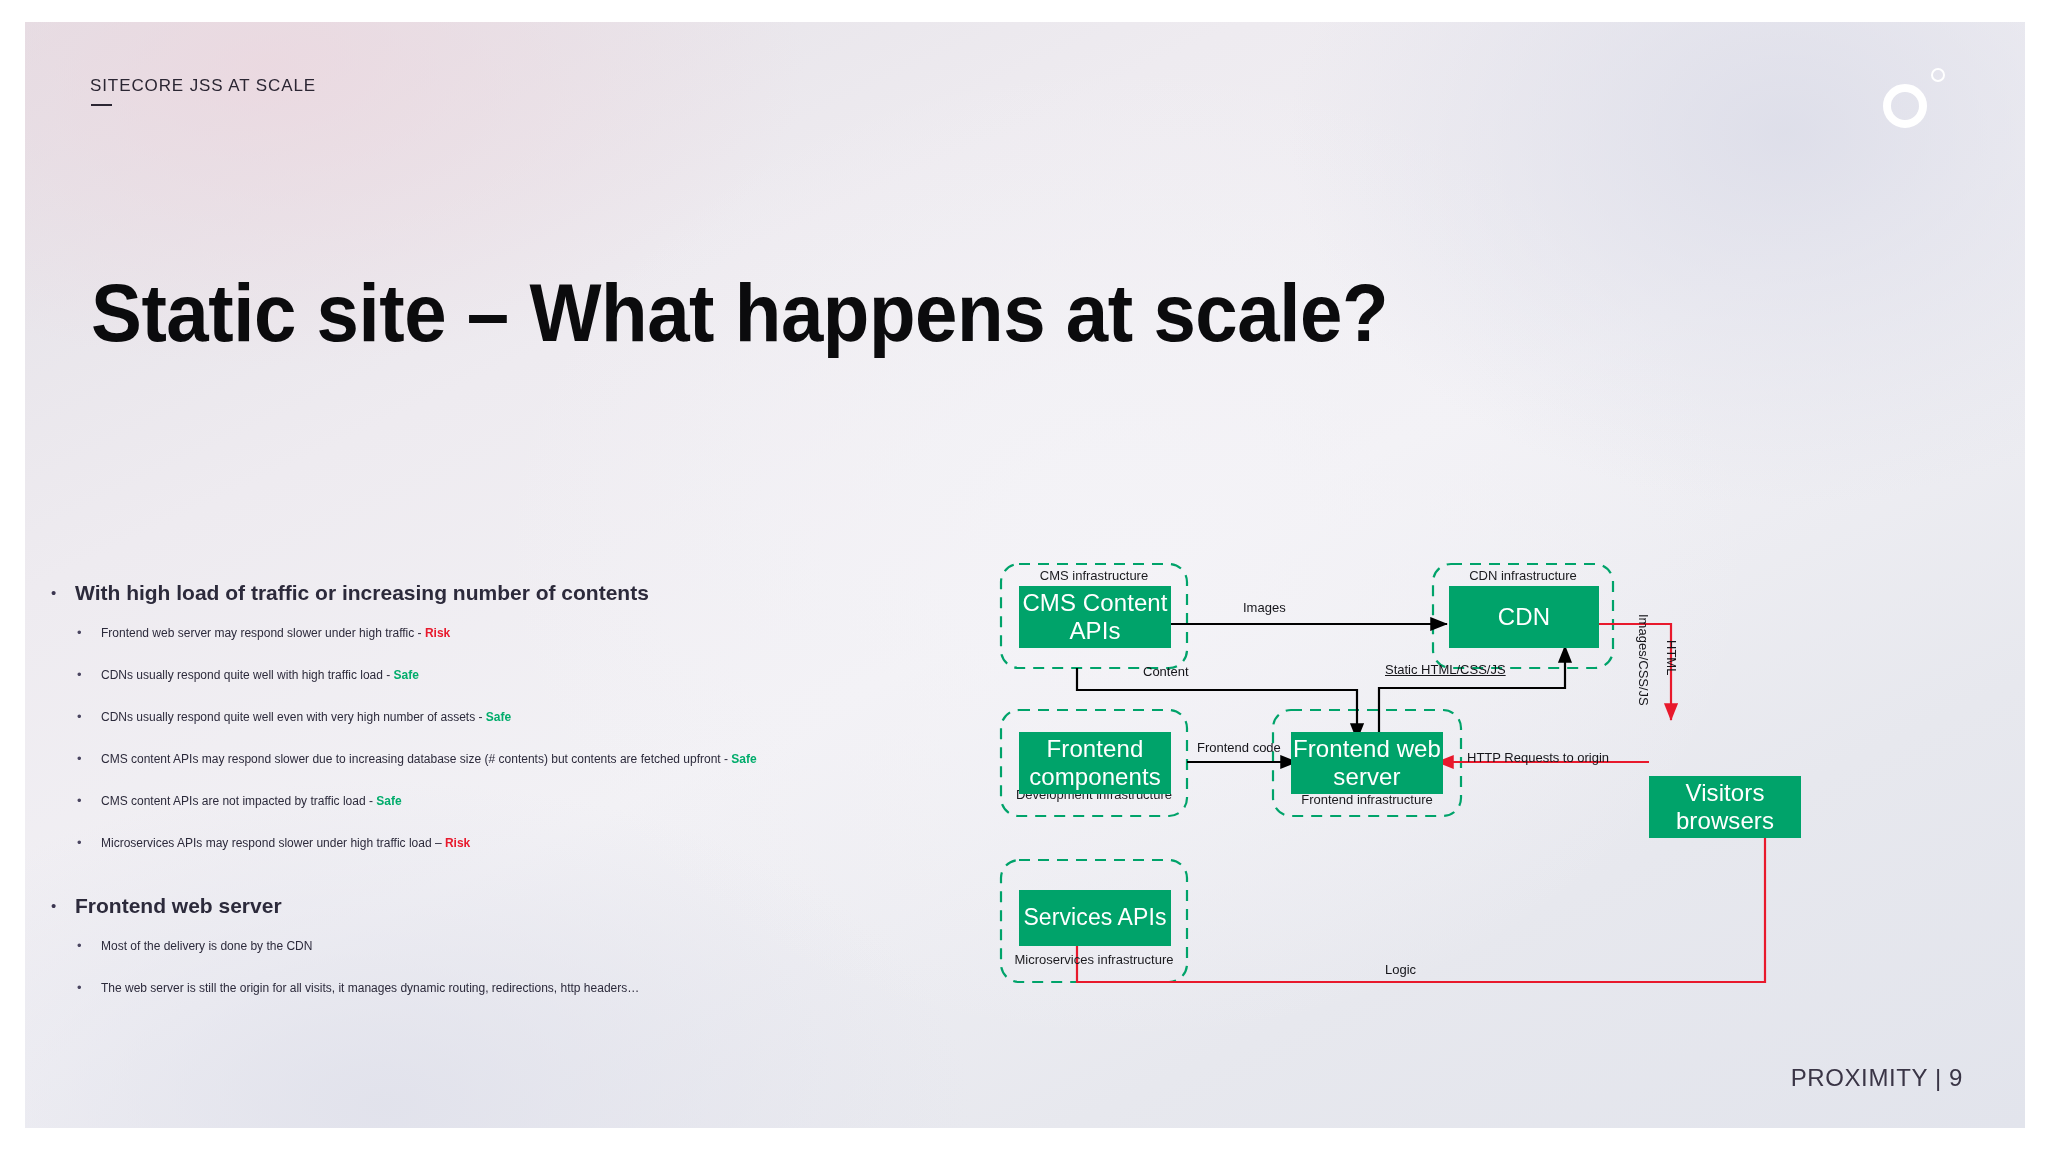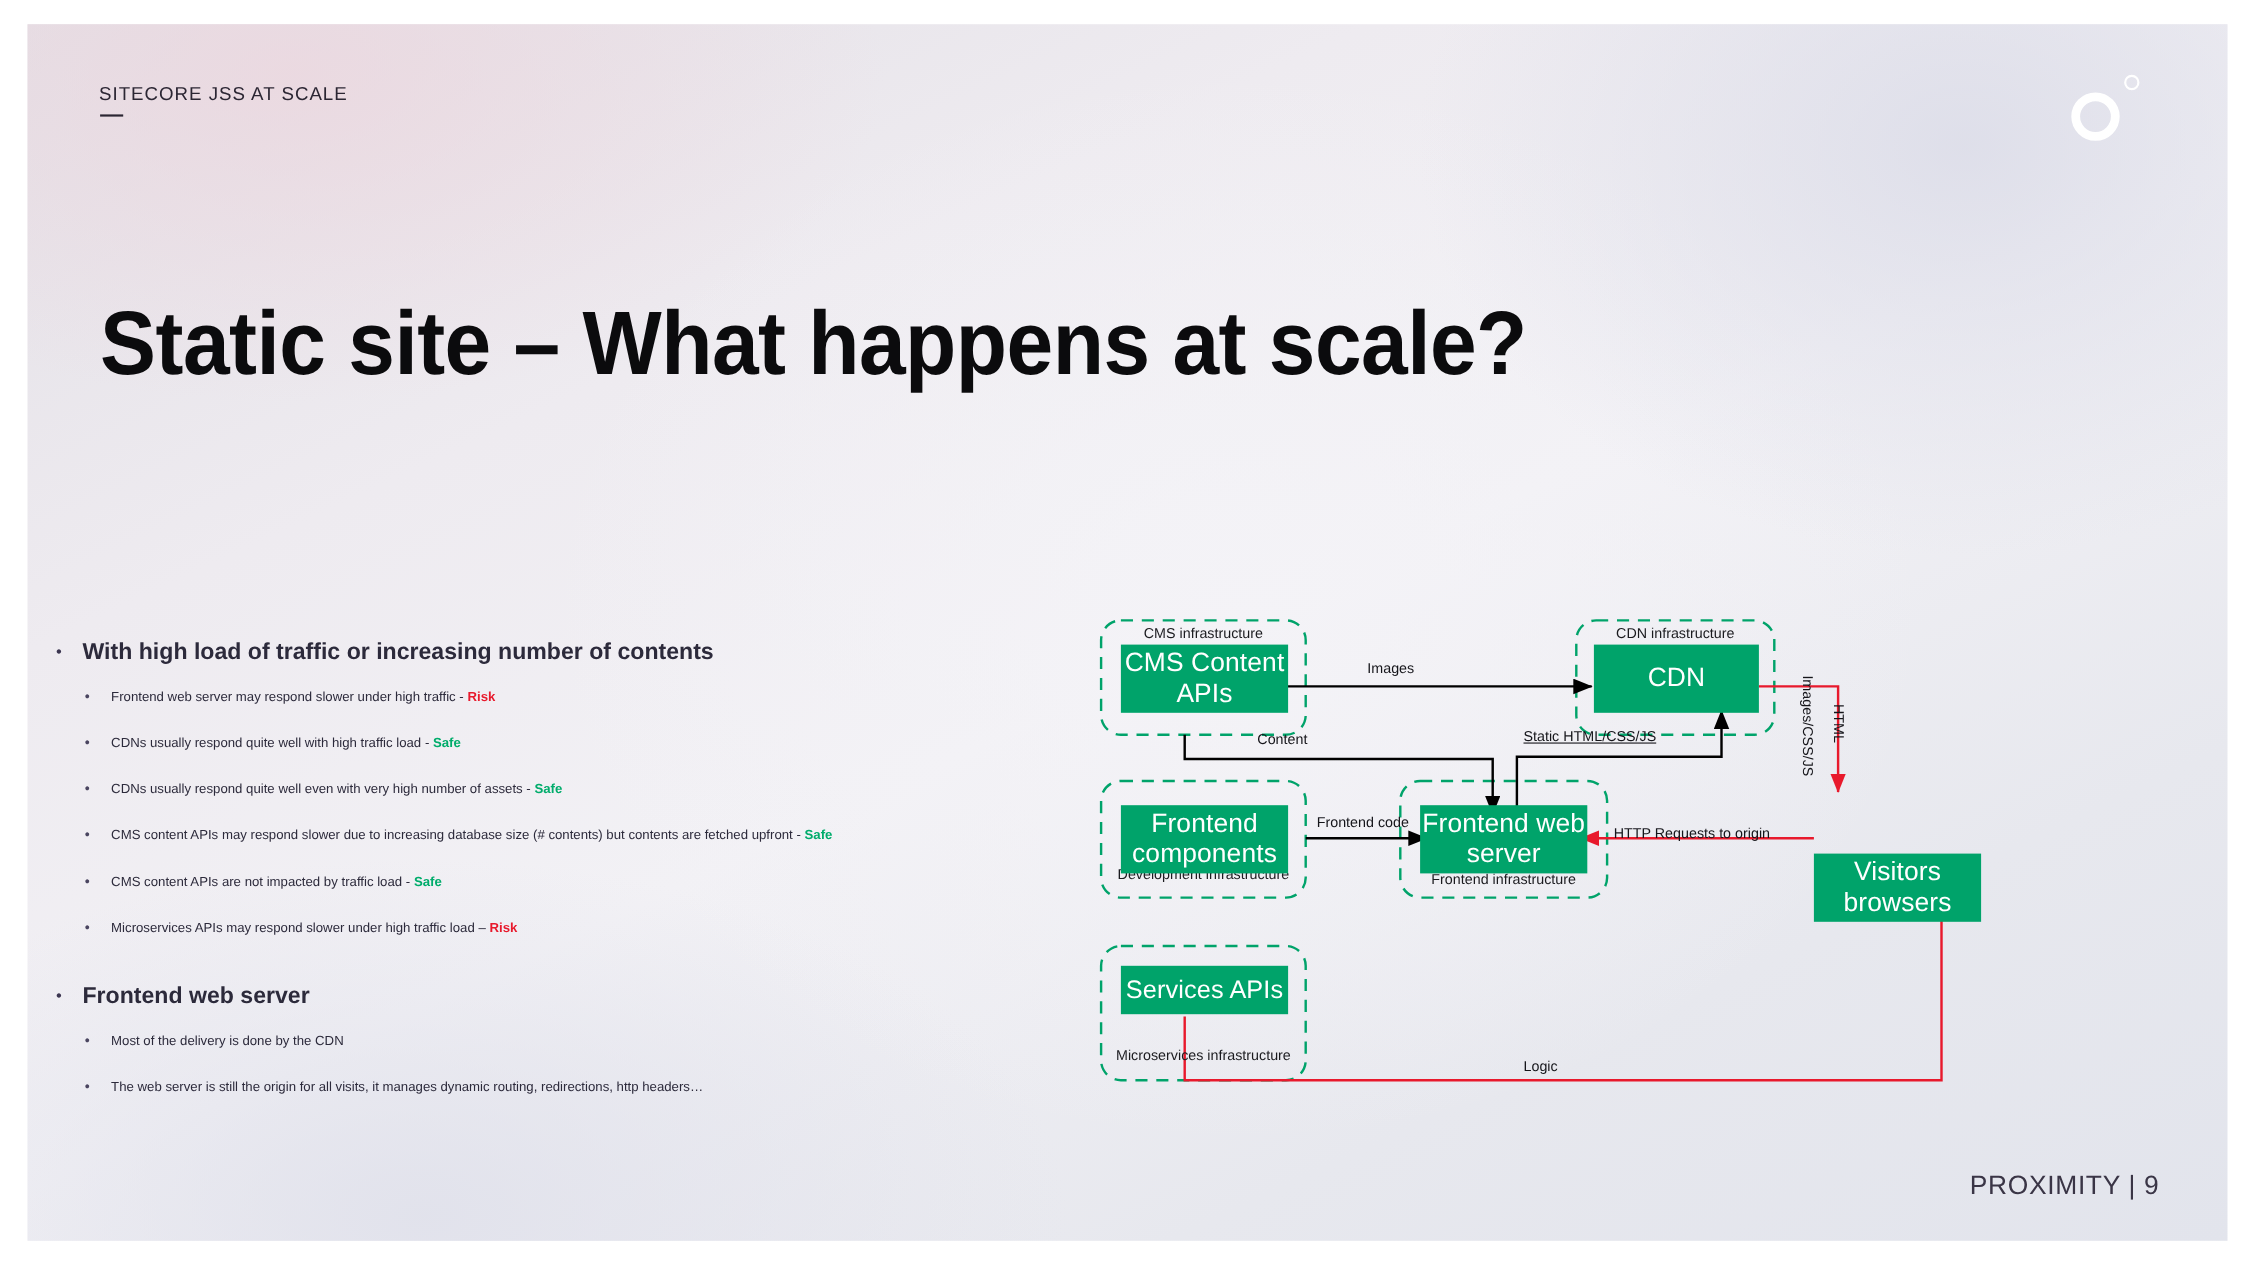--- a/index.html
+++ b/index.html
@@ -207,21 +207,21 @@
     <div class="node" style="left:34px;top:24px;width:152px;height:62px;">CMS Content APIs</div>
 
     <div class="node" style="left:464px;top:24px;width:150px;height:62px;">CDN</div>
 
     <div class="node" style="left:34px;top:170px;width:152px;height:62px;">Frontend components</div>
 
     <div class="node" style="left:306px;top:170px;width:152px;height:62px;">Frontend web server</div>
 
     <div class="node" style="left:664px;top:170px;width:152px;height:62px;margin-top:44px;">Visitors browsers</div>
 
-    <div class="node small" style="left:34px;top:316px;width:152px;height:44px;">Services APIs</div>
+    <div class="node small" style="left:34px;top:328px;width:152px;height:56px;">Services APIs</div>
 
     <div class="edge-label" style="left:258px;top:38px;">Images</div>
     <div class="edge-label" style="left:158px;top:102px;">Content</div>
     <div class="edge-label" style="left:400px;top:100px;text-decoration:underline;">Static HTML/CSS/JS</div>
     <div class="edge-label" style="left:212px;top:178px;width:66px;text-align:center;line-height:1.25;">Frontend code</div>
     <div class="edge-label" style="left:482px;top:188px;">HTTP Requests to origin</div>
     <div class="edge-label rot" style="left:666px;top:52px;">Images/CSS/JS</div>
     <div class="edge-label rot" style="left:694px;top:78px;">HTML</div>
     <div class="edge-label" style="left:400px;top:400px;text-align:right;">Logic</div>
 

